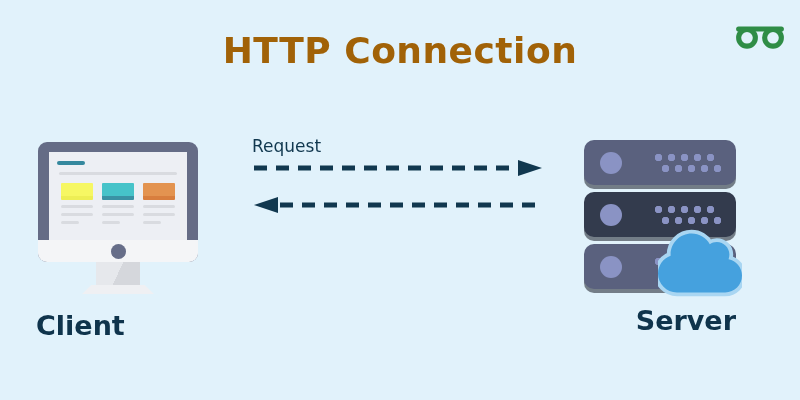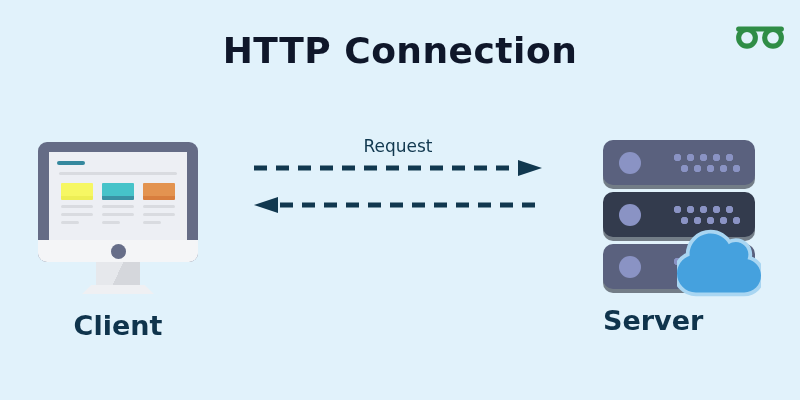--- a/index.html
+++ b/index.html
@@ -2,27 +2,27 @@
 <html><head>
 <meta charset="utf-8">
 <style>
   * { margin:0; padding:0; box-sizing:border-box; }
   html,body { width:800px; height:400px; }
   body { font-family:"DejaVu Sans","Liberation Sans",sans-serif; }
   .canvas { position:relative; width:800px; height:400px; background:#E1F2FB; overflow:hidden; }
 
   
   .page-title { position:absolute; top:30px; left:0; width:100%; text-align:center;
-    font-size:36px; font-weight:bold; color:#0f172a; letter-spacing:.5px; }
+    font-size:36px; font-weight:bold; color:#a16207; letter-spacing:.5px; }
 
   
   .logo { position:absolute; top:16px; right:14px; }
 
   
-  .client-block { position:absolute; left:36px; top:142px; width:164px; text-align:center; }
+  .client-block { position:absolute; left:36px; top:142px; width:164px; }
   .monitor { position:relative; width:160px; height:120px; margin:0 auto;
     background:#656C86; border-radius:9px; }
   .screen { position:absolute; left:11px; top:10px; width:138px; height:88px; background:#EDEFF4; padding:7px 6px; text-align:left; }
   .screen-accent { width:28px; height:4px; background:#35889E; border-radius:2px; margin:2px 0 7px 2px; }
   .screen-divider { width:118px; height:3px; background:#D9DBE0; border-radius:2px; margin:0 auto 8px auto; }
   .cols { display:flex; gap:9px; justify-content:center; }
   .col { width:32px; }
   .tile { height:17px; border-radius:1px; }
   .tile-yellow { background:#F6F763; border-bottom:4px solid #EDEE55; }
   .tile-teal   { background:#46C3C9; border-bottom:4px solid #3A92A4; }
@@ -33,26 +33,26 @@
     border-radius:0 0 9px 9px; display:flex; align-items:center; justify-content:center; }
   .cam-dot { width:15px; height:15px; border-radius:50%; background:#676E89; }
   .neck { width:44px; height:23px; margin:0 auto;
     background:linear-gradient(115deg,#E6E8EC 50%,#D5D7DC 50%); }
   .base { width:72px; height:9px; margin:0 auto; background:#EFF0F3;
     clip-path:polygon(13% 0,87% 0,100% 100%,0 100%); }
   .side-label { margin-top:16px; font-size:27px; font-weight:600; color:#0F344C; }
 
   
   .flows { position:absolute; left:252px; top:136px; width:292px; display:flex; flex-direction:column; gap:21px; }
-  .flow { text-align:center; }
+  .flow { }
   .flow-label { font-size:17px; font-weight:500; color:#11384F; margin-bottom:4px; }
   .flow svg { display:block; }
 
   
-  .server-block { position:absolute; left:603px; top:140px; width:152px; text-align:left; }
+  .server-block { position:absolute; left:584px; top:140px; width:152px; text-align:right; }
   .server-stack { position:relative; display:flex; flex-direction:column; gap:7px; }
   .unit { position:relative; height:45px; background:#5A617E; border-radius:10px;
     box-shadow:0 4px 0 0 rgba(25,29,40,.55); }
   .unit.dark { background:#333B4D; }
   .power { position:absolute; left:16px; top:50%; transform:translateY(-50%);
     width:22px; height:22px; border-radius:50%; background:#8A93C4; }
   .dots { position:absolute; right:14px; top:50%; transform:translateY(-50%); }
   .dot-row { height:7px; width:60px; background-image:radial-gradient(circle at 3.5px 3.5px,#8A93C4 3.5px,transparent 4px);
     background-size:13px 7px; background-repeat:repeat-x; }
   .dot-row + .dot-row { margin-top:4px; margin-left:7px; }

